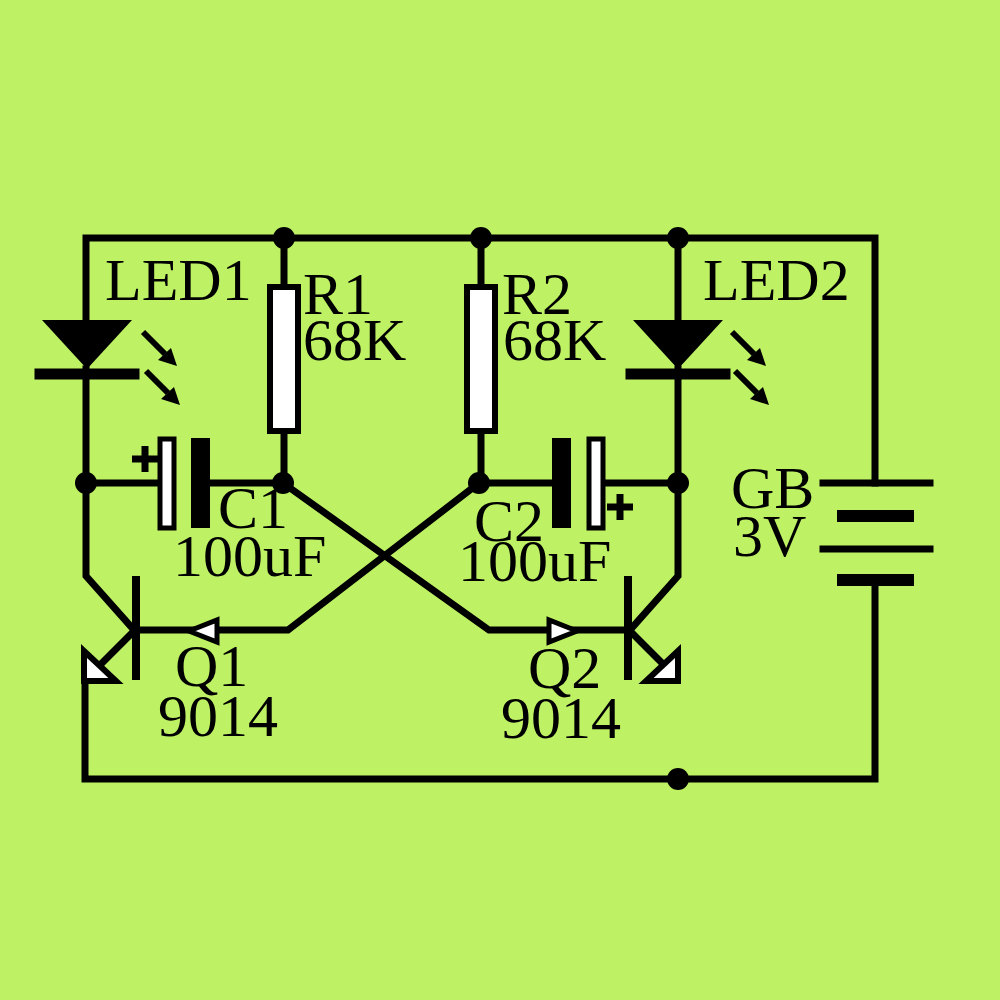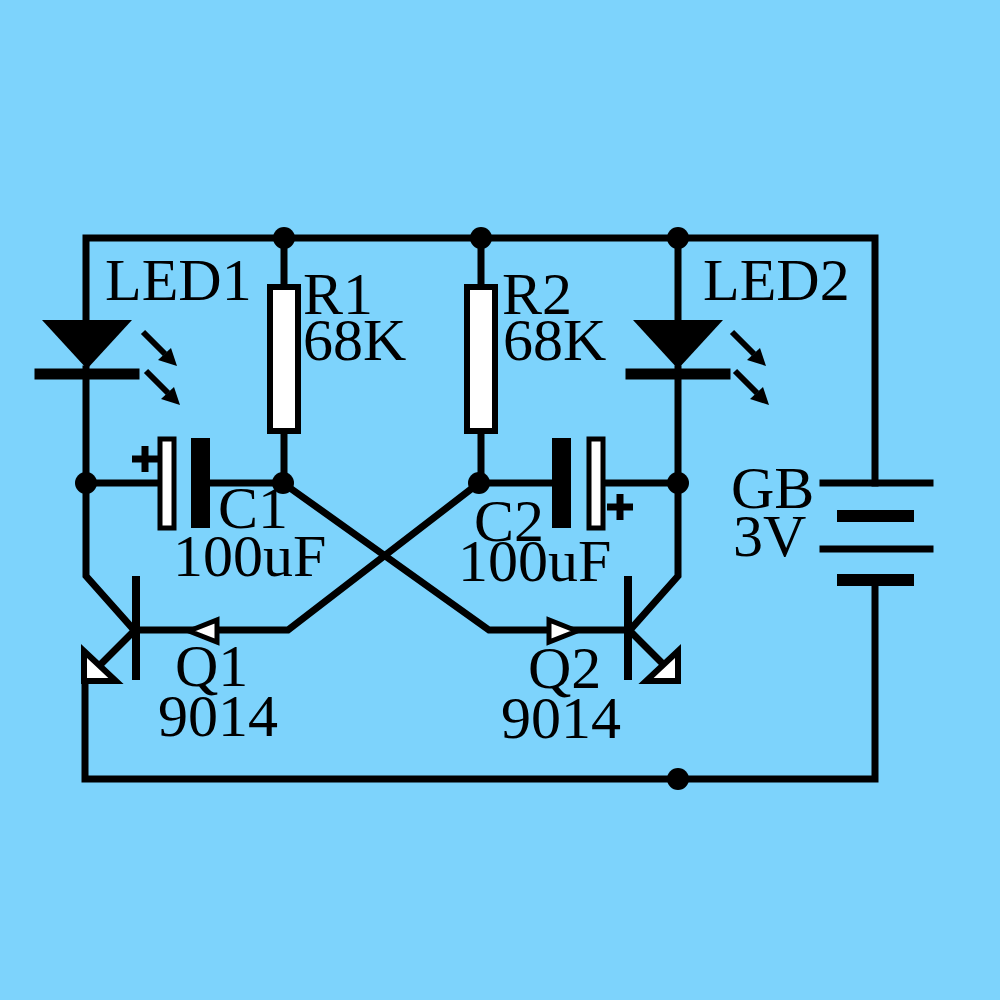--- a/index.html
+++ b/index.html
@@ -4,21 +4,21 @@
 <style>
   html, body {
     margin: 0;
     padding: 0;
     background: #ffffff;
   }
   .stage {
     position: relative;
     width: 1000px;
     height: 1000px;
-    background: #7dd3fc;
+    background: #bef264;
     overflow: hidden;
   }
   svg {
     display: block;
   }
   .wire {
     stroke: #000000;
     stroke-width: 7;
     fill: none;
     stroke-linecap: square;

